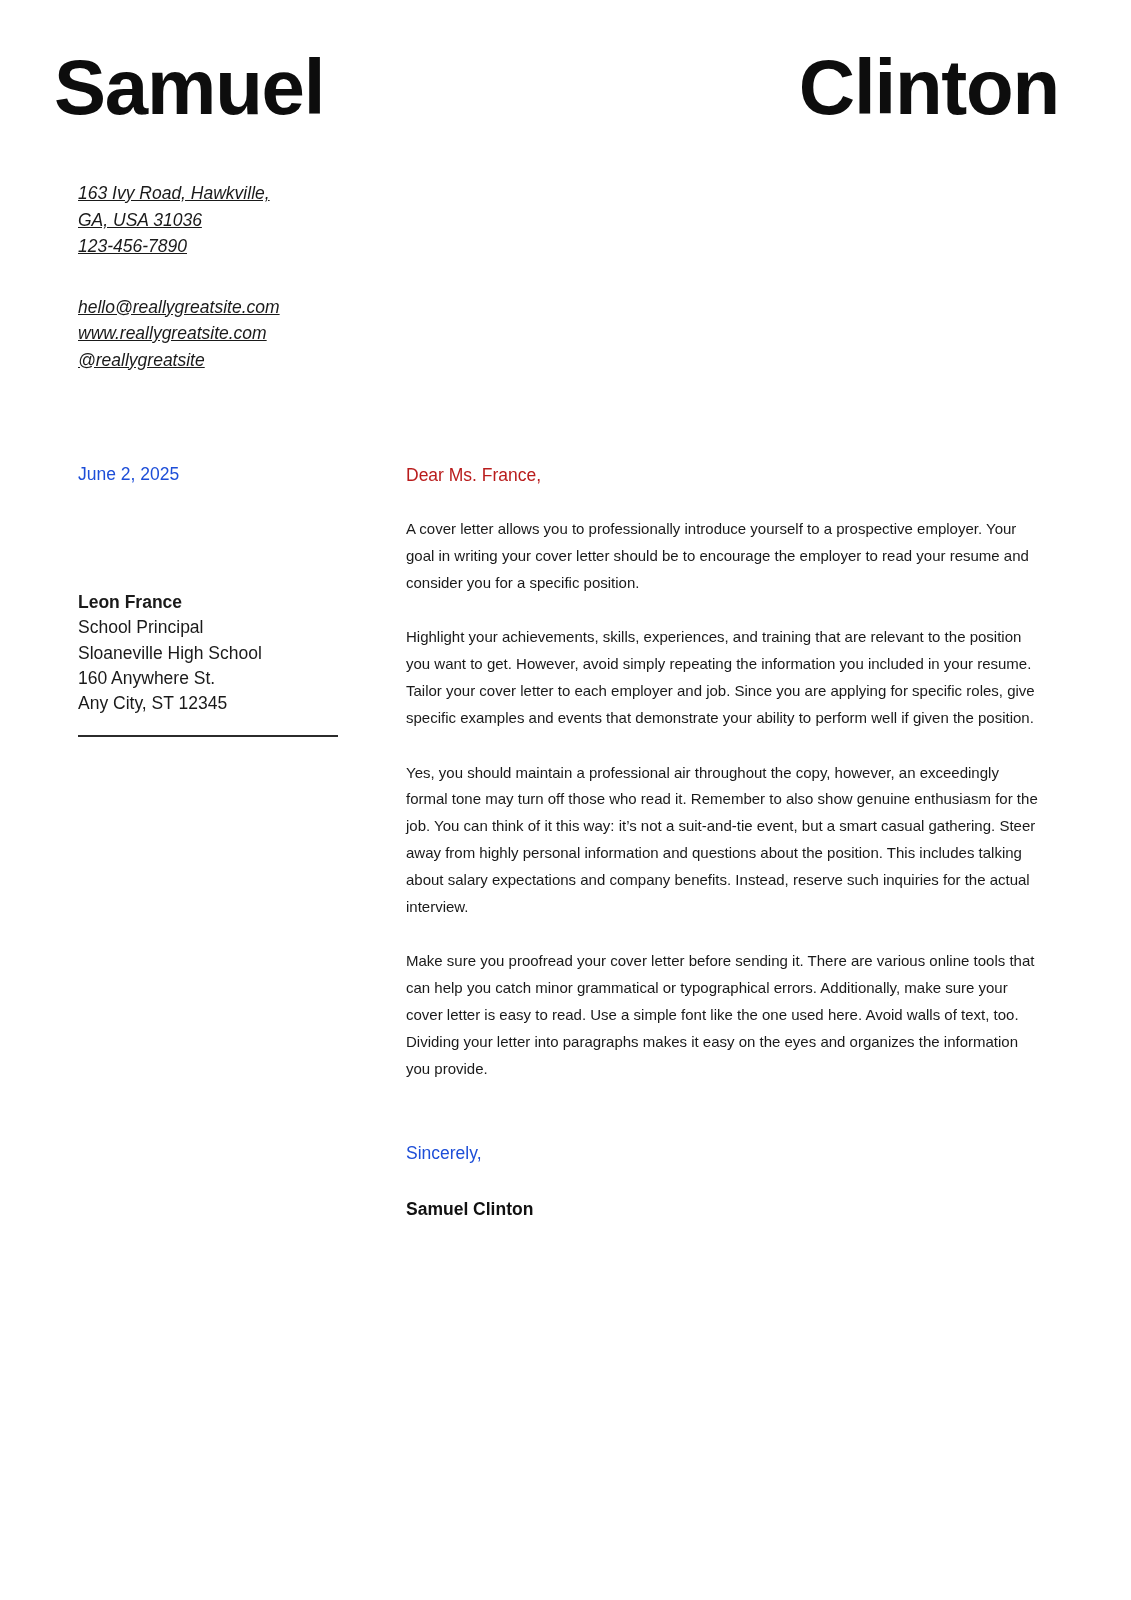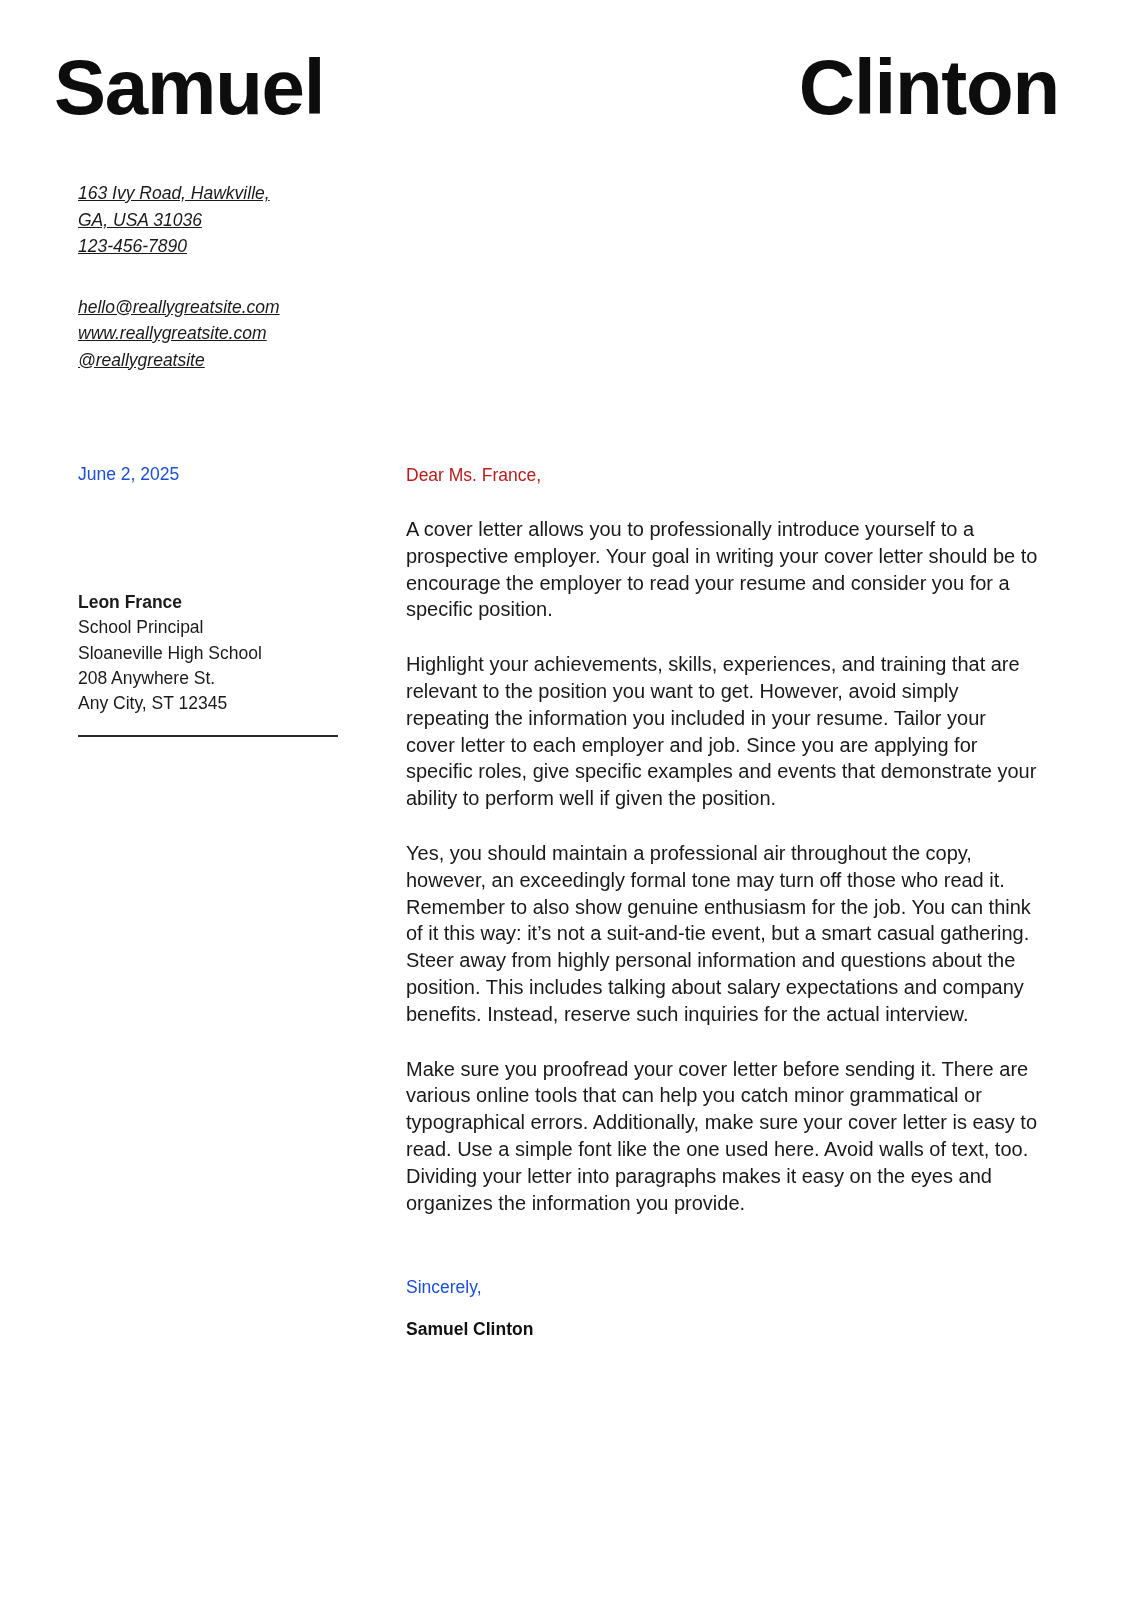--- a/index.html
+++ b/index.html
@@ -99,38 +99,38 @@
     left: 406px;
     top: 462px;
     width: 632px;
   }
   .salutation {
     font-size: 17.5px;
     line-height: 26px;
     color: #b91c1c;
   }
   .body-par {
-    font-size: 20px;
+    font-size: 15px;
     line-height: 26.8px;
     color: #1a1a1a;
     margin-top: 28px;
     text-align: left;
   }
   .closing {
     font-size: 17.5px;
     line-height: 26px;
     color: #1d4ed8;
     margin-top: 58px;
   }
   .signature {
     font-size: 17.5px;
     line-height: 26px;
     font-weight: 700;
     color: #111111;
-    margin-top: 16px;
+    margin-top: 30px;
   }
 </style>
 </head>
 <body>
 
 <div class="page">
 
   <div class="name-header">
     <div class="name-part first">Samuel</div>
     <div class="name-part last">Clinton</div>
@@ -149,21 +149,21 @@
     </div>
   </div>
 
   <div class="left-col">
     <div class="letter-date">June 2, 2025</div>
 
     <div class="recipient-block">
       <div class="recipient-name">Leon France</div>
       <div>School Principal</div>
       <div>Sloaneville High School</div>
-      <div>208 Anywhere St.</div>
+      <div>160 Anywhere St.</div>
       <div>Any City, ST 12345</div>
     </div>
 
     <div class="divider-rule"></div>
   </div>
 
   <div class="body-col">
     <div class="salutation">Dear Ms. France,</div>
 
     <p class="body-par">A cover letter allows you to professionally introduce yourself to a prospective employer. Your goal in writing your cover letter should be to encourage the employer to read your resume and consider you for a specific position.</p>

